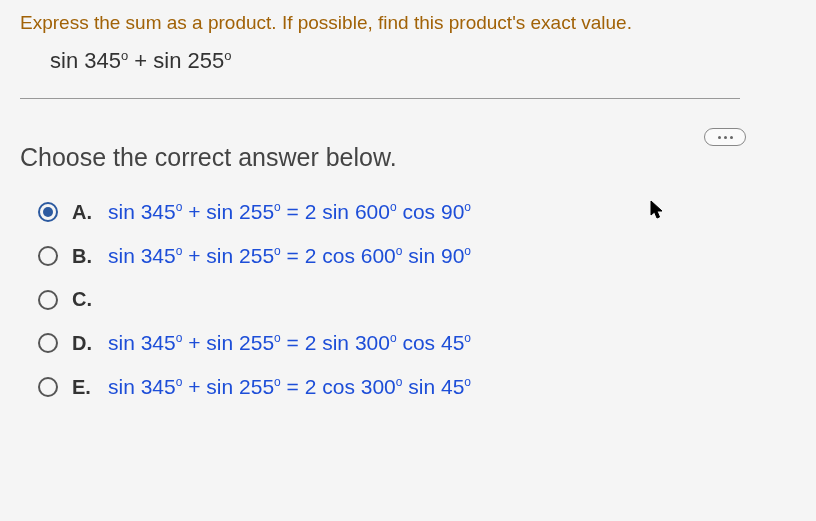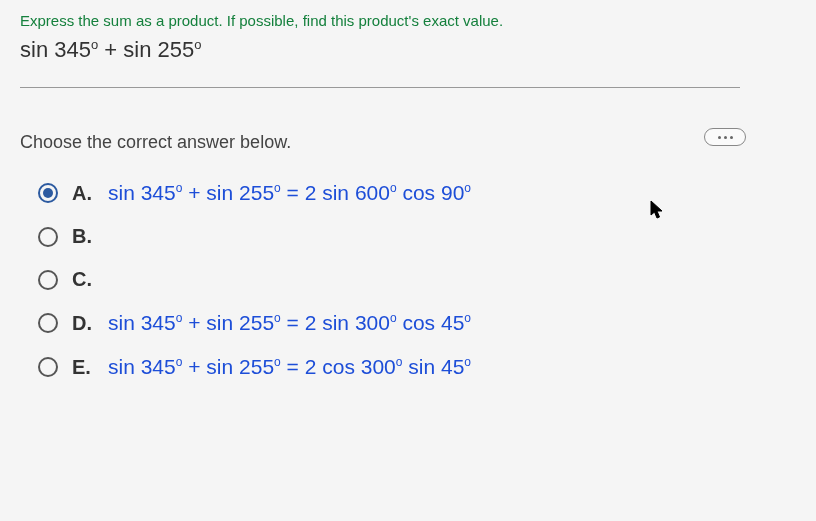--- a/index.html
+++ b/index.html
@@ -10,27 +10,28 @@
     body {
       width: 816px;
       height: 521px;
       background: #f5f5f5;
       font-family: Arial, sans-serif;
       padding: 12px 20px;
       color: #333;
       position: relative;
     }
     .question-text {
-      font-size: 15px;
-      color: #15803d;
-      margin-bottom: 8px;
+      font-size: 19px;
+      color: #a16207;
+      margin-bottom: 14px;
     }
     .expression {
       font-size: 22px;
       color: #333;
+      margin-left: 30px;
       margin-bottom: 24px;
     }
     .expression sup {
       font-size: 13px;
     }
     .divider {
       border: none;
       border-top: 1px solid #999;
       margin-bottom: 10px;
       width: 720px;
@@ -50,21 +51,21 @@
       gap: 3px;
       cursor: pointer;
     }
     .ellipsis-btn span {
       width: 3px;
       height: 3px;
       background: #666;
       border-radius: 50%;
     }
     .choose-text {
-      font-size: 18px;
+      font-size: 25px;
       color: #444;
       margin-top: 44px;
       margin-bottom: 28px;
     }
     .options {
       margin-left: 18px;
     }
     .option {
       display: flex;
       align-items: center;
@@ -143,20 +144,21 @@
 
   <div class="option">
     <div class="radio selected"></div>
     <div class="option-letter">A.</div>
     <div class="option-math">sin 345<sup>o</sup> + sin 255<sup>o</sup> = 2 sin 600<sup>o</sup> cos 90<sup>o</sup></div>
   </div>
 
   <div class="option">
     <div class="radio"></div>
     <div class="option-letter">B.</div>
+    <div class="option-math">sin 345<sup>o</sup> + sin 255<sup>o</sup> = 2 cos 600<sup>o</sup> sin 90<sup>o</sup></div>
   </div>
 
   <div class="option">
     <div class="radio"></div>
     <div class="option-letter">C.</div>
   </div>
 
   <div class="option">
     <div class="radio"></div>
     <div class="option-letter">D.</div>

